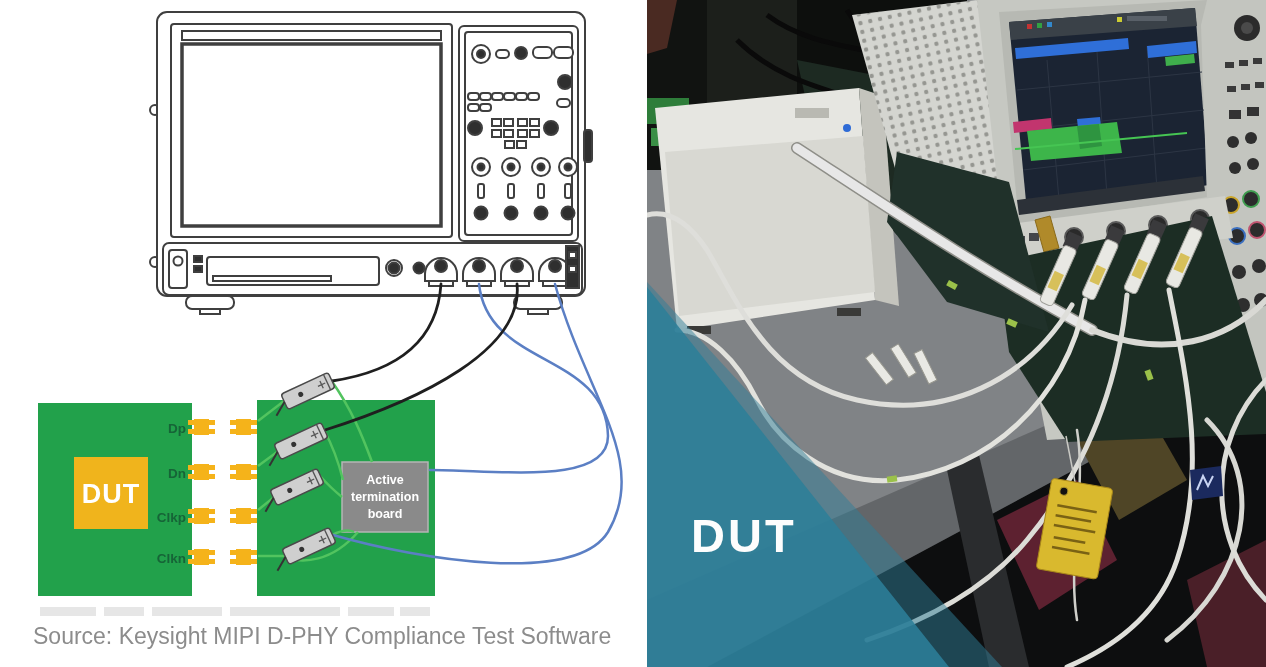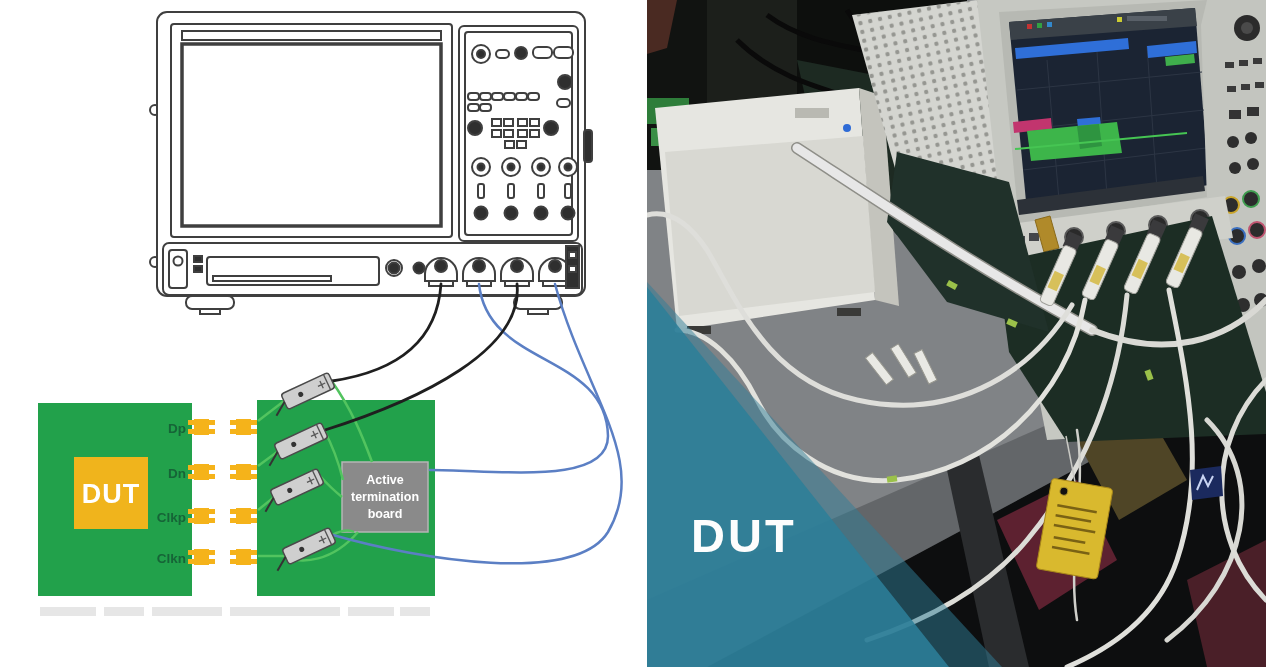--- a/index.html
+++ b/index.html
@@ -250,20 +250,21 @@
     <g fill="#e6e6e6">
       <rect x="40" y="607" width="56" height="9"></rect>
         <rect x="104" y="607" width="40" height="9"></rect>
       <rect x="152" y="607" width="70" height="9"></rect>
         <rect x="230" y="607" width="110" height="9"></rect>
       <rect x="348" y="607" width="46" height="9"></rect>
         <rect x="400" y="607" width="30" height="9"></rect>
     </g>
   </svg>
 
+  <div class="caption">Source: Keysight MIPI D-PHY Compliance Test Software</div>
 
   <svg id="photo-svg" class="half" viewBox="0 0 619 667">
     <defs>
       <pattern id="vents" width="10" height="9" patternUnits="userSpaceOnUse" patternTransform="rotate(-12)">
         <circle cx="4" cy="4" r="2.2" fill="#8e8f8a"></circle>
       </pattern>
     </defs>
 
     <rect x="0" y="0" width="619" height="667" fill="#808386"></rect>
 

